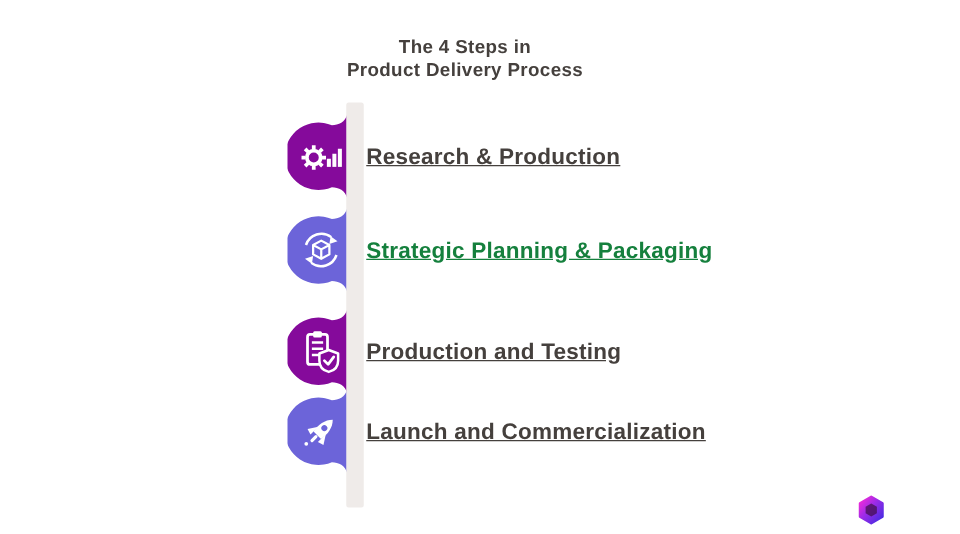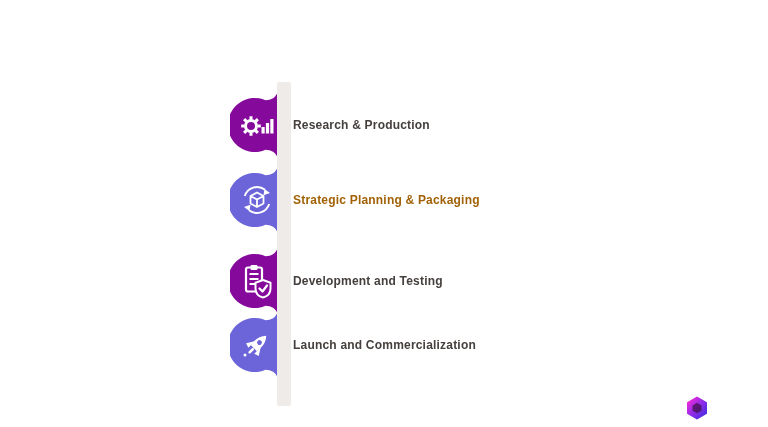--- a/index.html
+++ b/index.html
@@ -26,33 +26,38 @@
   }
   .step{
     position:absolute;
     left:230px;height:76px;
     display:flex;align-items:center;
     z-index:1;
   }
   .step svg.blob{display:block;flex:0 0 auto;}
   .step-label{
     margin-left:3px;
-    font-size:12px;font-weight:700;letter-spacing:0.2px;
+    font-size:18px;font-weight:700;letter-spacing:0.2px;
     white-space:nowrap;
+    text-decoration:underline;
   }
   .brand-logo{
     position:absolute;left:685px;top:396px;width:24px;height:24px;
   }
   .icon-stroke{stroke:#ffffff;fill:none;}
 </style>
 </head>
 <body>
 
 <div class="canvas">
 
+  <div class="title" style="color: rgb(69, 64, 61);">
+    <div>The 4 Steps in</div>
+    <div>Product Delivery Process</div>
+  </div>
 
   <div class="timeline-bar" style="background-color: rgb(239, 235, 233);"></div>
 
   <div class="step" style="top:87px">
     <svg class="blob" width="60" height="76" viewBox="0 0 60 76">
       <path d="M48 4 C46 11 41 13 35.5 13.2 A27 27 0 1 0 35.5 62.8 C41 63 46 65 48 72 Z" fill="#850A9B"></path>
       <g transform="translate(27,38)">
         <g transform="translate(-6,1)">
           <circle r="5.5" class="icon-stroke" stroke-width="3"></circle>
           <path class="icon-stroke" stroke-width="3" d="M6.5 0 L9.8 0 M4.6 4.6 L6.9 6.9 M0 6.5 L0 9.8 M-4.6 4.6 L-6.9 6.9 M-6.5 0 L-9.8 0 M-4.6 -4.6 L-6.9 -6.9 M0 -6.5 L0 -9.8 M4.6 -4.6 L6.9 -6.9"></path>
@@ -69,35 +74,35 @@
     <svg class="blob" width="60" height="76" viewBox="0 0 60 76">
       <path d="M48 4 C46 11 41 13 35.5 13.2 A27 27 0 1 0 35.5 62.8 C41 63 46 65 48 72 Z" fill="#6C64D9"></path>
       <g transform="translate(27,38)">
         <path class="icon-stroke" stroke-width="2" d="M-12.2 -4 A 13 13 0 0 1 8 -10.3"></path>
         <path d="M13 -7 L7.5 -11 L6.5 -4.8 Z" fill="#ffffff"></path>
         <path class="icon-stroke" stroke-width="2" d="M12.2 4 A 13 13 0 0 1 -8 10.3"></path>
         <path d="M-13 7 L-7.5 11 L-6.5 4.8 Z" fill="#ffffff"></path>
         <path class="icon-stroke" stroke-width="1.8" stroke-linejoin="round" d="M0 -7.5 L6.5 -4 L0 -0.5 L-6.5 -4 Z M-6.5 -4 L-6.5 3.5 L0 7 L6.5 3.5 L6.5 -4 M0 -0.5 L0 7"></path>
       </g>
     </svg>
-    <span class="step-label" style="color: #a16207; text-align: right;">Strategic Planning &amp; Packaging</span>
+    <span class="step-label" style="color: #15803d; text-align: right;">Strategic Planning &amp; Packaging</span>
   </div>
 
   <div class="step" style="top:243px">
     <svg class="blob" width="60" height="76" viewBox="0 0 60 76">
       <path d="M48 4 C46 11 41 13 35.5 13.2 A27 27 0 1 0 35.5 62.8 C41 63 46 65 48 72 Z" fill="#850A9B"></path>
       <g transform="translate(27,38)">
         <rect x="-11" y="-13.5" width="16" height="24" rx="2" class="icon-stroke" stroke-width="2.2"></rect>
         <rect x="-6.5" y="-16" width="7" height="5" rx="1.2" fill="#ffffff"></rect>
         <path class="icon-stroke" stroke-width="2" d="M-7.5 -7 H1.5 M-7.5 -2 H1.5 M-7.5 3 H-1"></path>
         <path d="M6 -1 L13.5 1.8 V7.5 C13.5 12.5 10 15.5 6 16.5 C2 15.5 -1.5 12.5 -1.5 7.5 V1.8 Z" stroke="#ffffff" stroke-width="2" stroke-linejoin="round" fill="#850A9B"></path>
         <path class="icon-stroke" stroke-width="2.2" stroke-linecap="round" stroke-linejoin="round" d="M2.5 7.5 L5.5 10.5 L10 4.5"></path>
       </g>
     </svg>
-    <span class="step-label" style="color: rgb(69, 64, 61);">Development and Testing</span>
+    <span class="step-label" style="color: rgb(69, 64, 61);">Production and Testing</span>
   </div>
 
   <div class="step" style="top:307px">
     <svg class="blob" width="60" height="76" viewBox="0 0 60 76">
       <path d="M48 4 C46 11 41 13 35.5 13.2 A27 27 0 1 0 35.5 62.8 C41 63 46 65 48 72 Z" fill="#6C64D9"></path>
       <g transform="translate(27,38)">
         <g transform="rotate(45)">
           <path d="M0 -13 C4.5 -8.5 5.5 -2 4.2 4.5 L-4.2 4.5 C-5.5 -2 -4.5 -8.5 0 -13 Z" fill="#ffffff"></path>
           <path d="M-4.2 -1 L-9 6.5 L-4.2 8 Z" fill="#ffffff"></path>
           <path d="M4.2 -1 L9 6.5 L4.2 8 Z" fill="#ffffff"></path>

